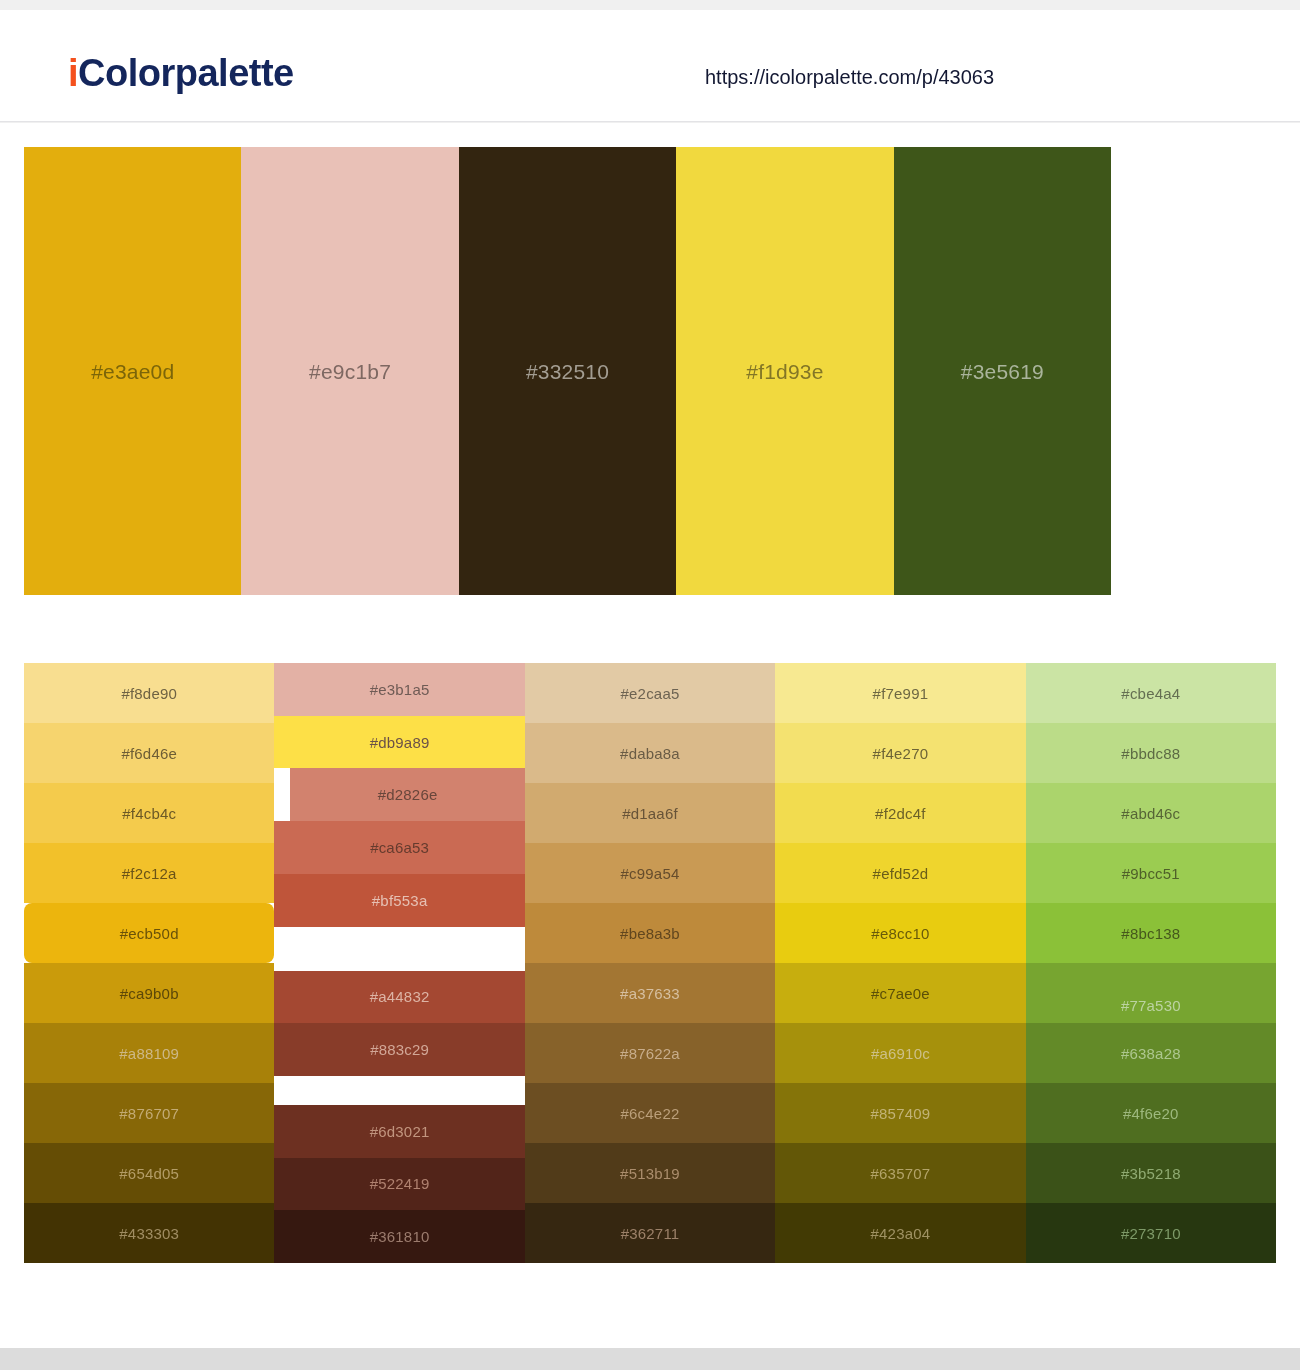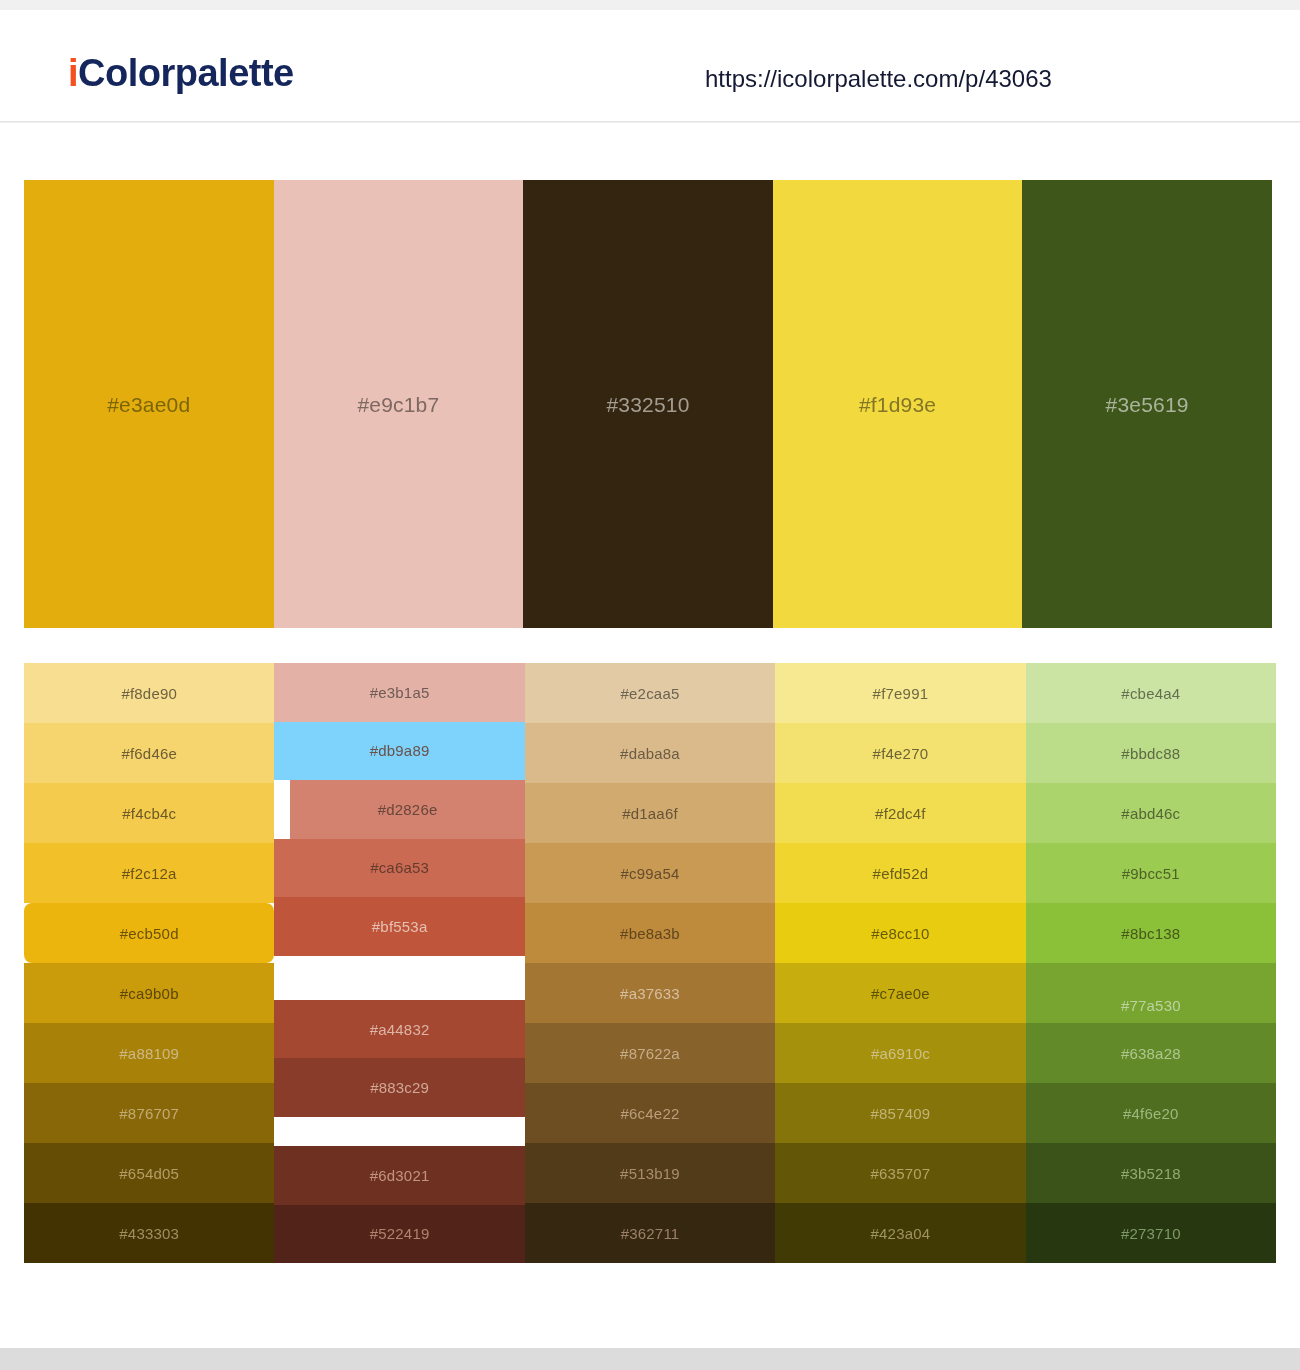--- a/index.html
+++ b/index.html
@@ -48,43 +48,42 @@
   .logo .logo-i {
     color: #f4511e;
   }
   .logo .logo-rest {
     color: #14265c;
   }
   .site-url {
     position: absolute;
     left: 705px;
     top: 57px;
-    font-size: 24px;
+    font-size: 20px;
     color: #131833;
     white-space: nowrap;
     line-height: 1;
   }
   
   .content {
     position: absolute;
     left: 0;
     top: 123px;
     width: 1300px;
     height: 1225px;
     background: #ffffff;
   }
   
   .main-palette {
     position: absolute;
     left: 24px;
     top: 24px;
-    width: 1248px;
+    width: 1087px;
     height: 448px;
     display: flex;
-    margin-top: 33px;
   }
   .main-swatch {
     flex: 1 1 0;
     display: flex;
     align-items: center;
     justify-content: center;
   }
   .main-swatch .hex {
     font-size: 21px;
     letter-spacing: 0.2px;
@@ -197,21 +196,21 @@
             <span class="hex" style="color: rgb(180, 157, 103);">#654d05</span>
           </div>
           <div class="shade-cell" style="background: rgb(67, 51, 3);">
             <span class="hex" style="color: rgb(160, 141, 98);">#433303</span>
           </div>
         </div>
         <div class="shade-col">
           <div class="shade-cell" style="background: rgb(227, 177, 165);">
             <span class="hex" style="color: rgb(111, 91, 85);">#e3b1a5</span>
           </div>
-          <div class="shade-cell" style="background: #7dd3fc;">
+          <div class="shade-cell" style="background: #fde047;">
             <span class="hex" style="color: rgb(107, 81, 72);">#db9a89</span>
           </div>
           <div class="shade-cell" style="background: rgb(210, 130, 110); margin-left: 16px;">
             <span class="hex" style="color: rgb(104, 70, 59);">#d2826e</span>
           </div>
           <div class="shade-cell" style="background: rgb(202, 106, 83);">
             <span class="hex" style="color: rgb(101, 59, 46);">#ca6a53</span>
           </div>
           <div class="shade-cell" style="background: rgb(191, 85, 58);">
             <span class="hex" style="color: rgb(230, 192, 179);">#bf553a</span>
@@ -221,20 +220,23 @@
           </div>
           <div class="shade-cell" style="background: rgb(136, 60, 41);">
             <span class="hex" style="color: rgb(210, 167, 151);">#883c29</span>
           </div>
           <div class="shade-cell" style="background: rgb(109, 48, 33); margin-top: 29px;">
             <span class="hex" style="color: rgb(194, 149, 127);">#6d3021</span>
           </div>
           <div class="shade-cell" style="background: rgb(82, 36, 25);">
             <span class="hex" style="color: rgb(176, 130, 112);">#522419</span>
           </div>
+          <div class="shade-cell" style="background: rgb(54, 24, 16);">
+            <span class="hex" style="color: rgb(155, 123, 109);">#361810</span>
+          </div>
         </div>
         <div class="shade-col">
           <div class="shade-cell" style="background: rgb(226, 202, 165);">
             <span class="hex" style="color: rgb(109, 99, 82);">#e2caa5</span>
           </div>
           <div class="shade-cell" style="background: rgb(218, 186, 138);">
             <span class="hex" style="color: rgb(106, 92, 69);">#daba8a</span>
           </div>
           <div class="shade-cell" style="background: rgb(209, 170, 111);">
             <span class="hex" style="color: rgb(103, 83, 56);">#d1aa6f</span>

